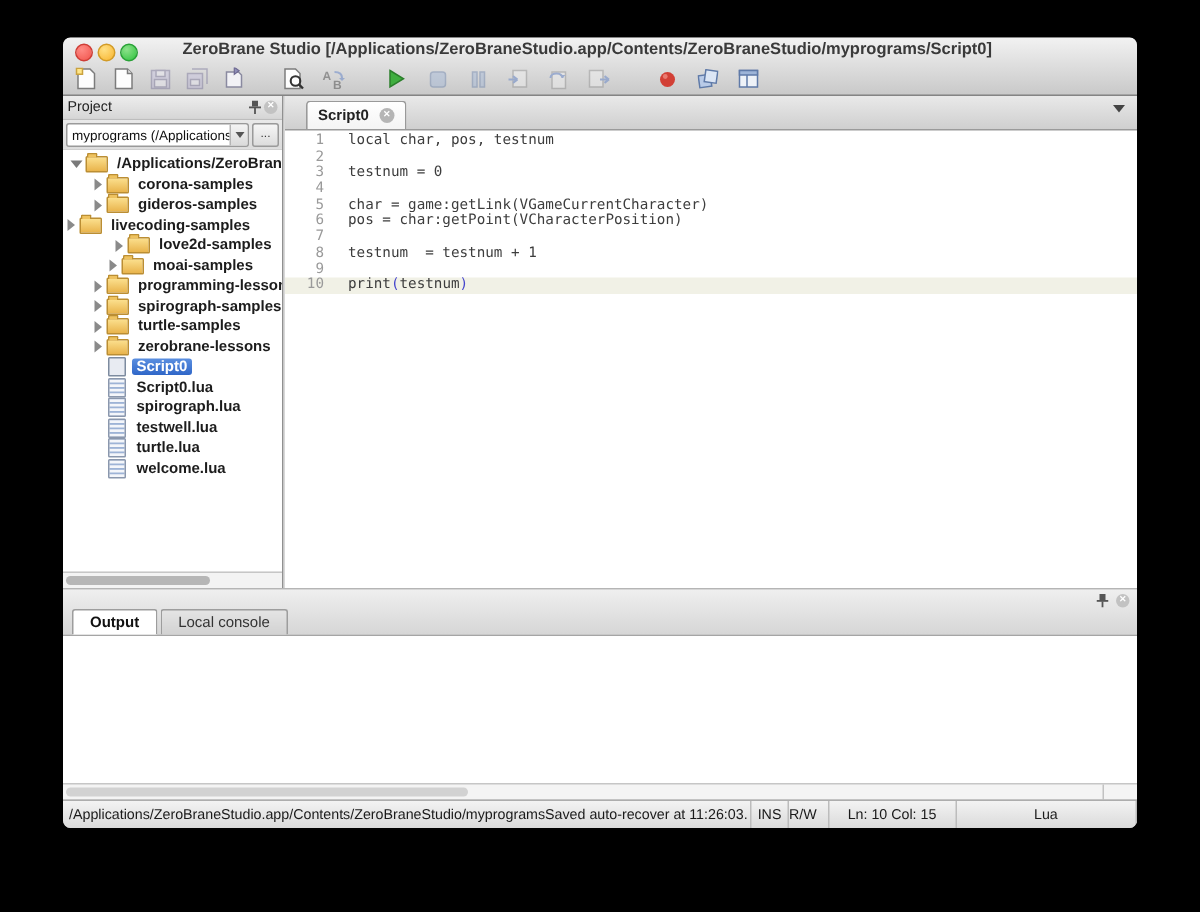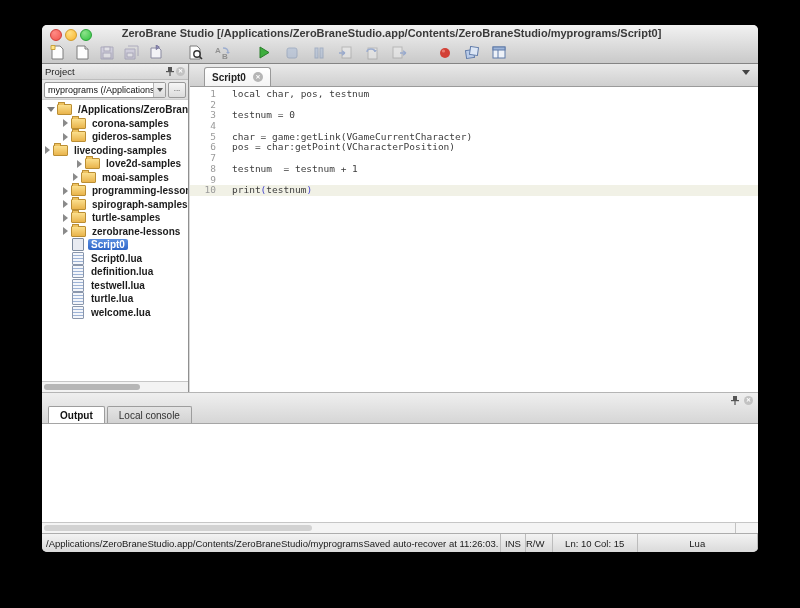--- a/index.html
+++ b/index.html
@@ -322,21 +322,21 @@
               <span class="tlabel">Script0</span>
             </div>
             <div class="trow" style="padding-left: 18px;">
               <span class="tw"></span>
               <span class="docicon"></span>
               <span class="tlabel">Script0.lua</span>
             </div>
             <div class="trow" style="padding-left: 18px;">
               <span class="tw"></span>
               <span class="docicon"></span>
-              <span class="tlabel">definition.lua</span>
+              <span class="tlabel">spirograph.lua</span>
             </div>
             <div class="trow" style="padding-left: 18px;">
               <span class="tw"></span>
               <span class="docicon"></span>
               <span class="tlabel">testwell.lua</span>
             </div>
             <div class="trow" style="padding-left: 18px;">
               <span class="tw"></span>
               <span class="docicon"></span>
               <span class="tlabel">turtle.lua</span>

